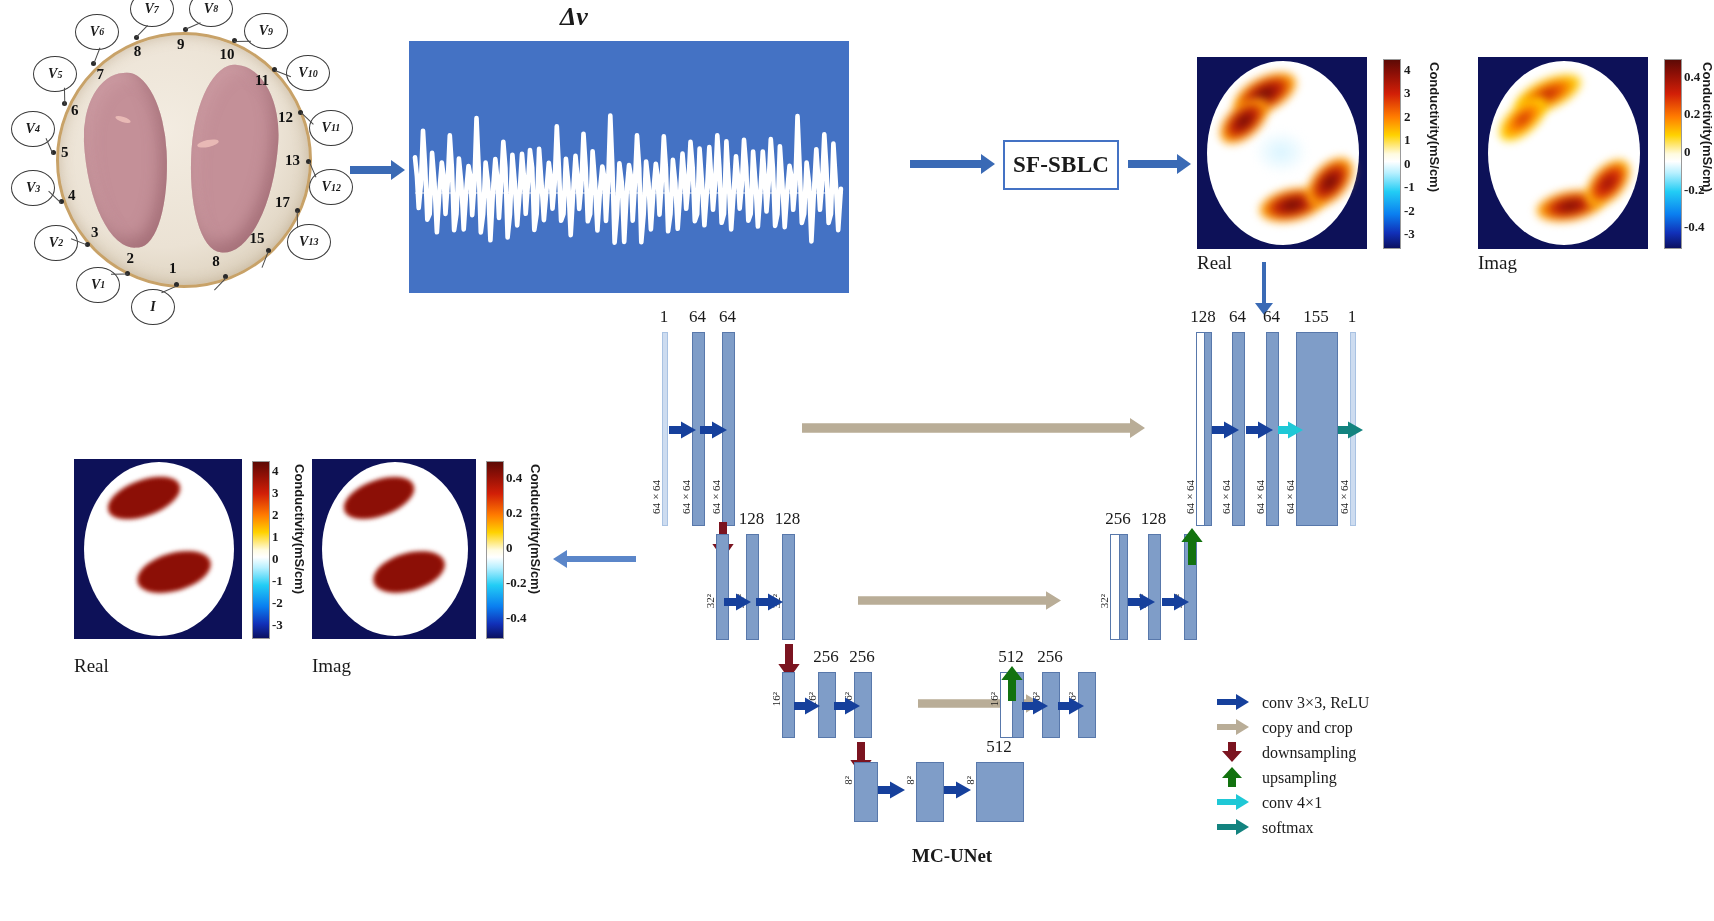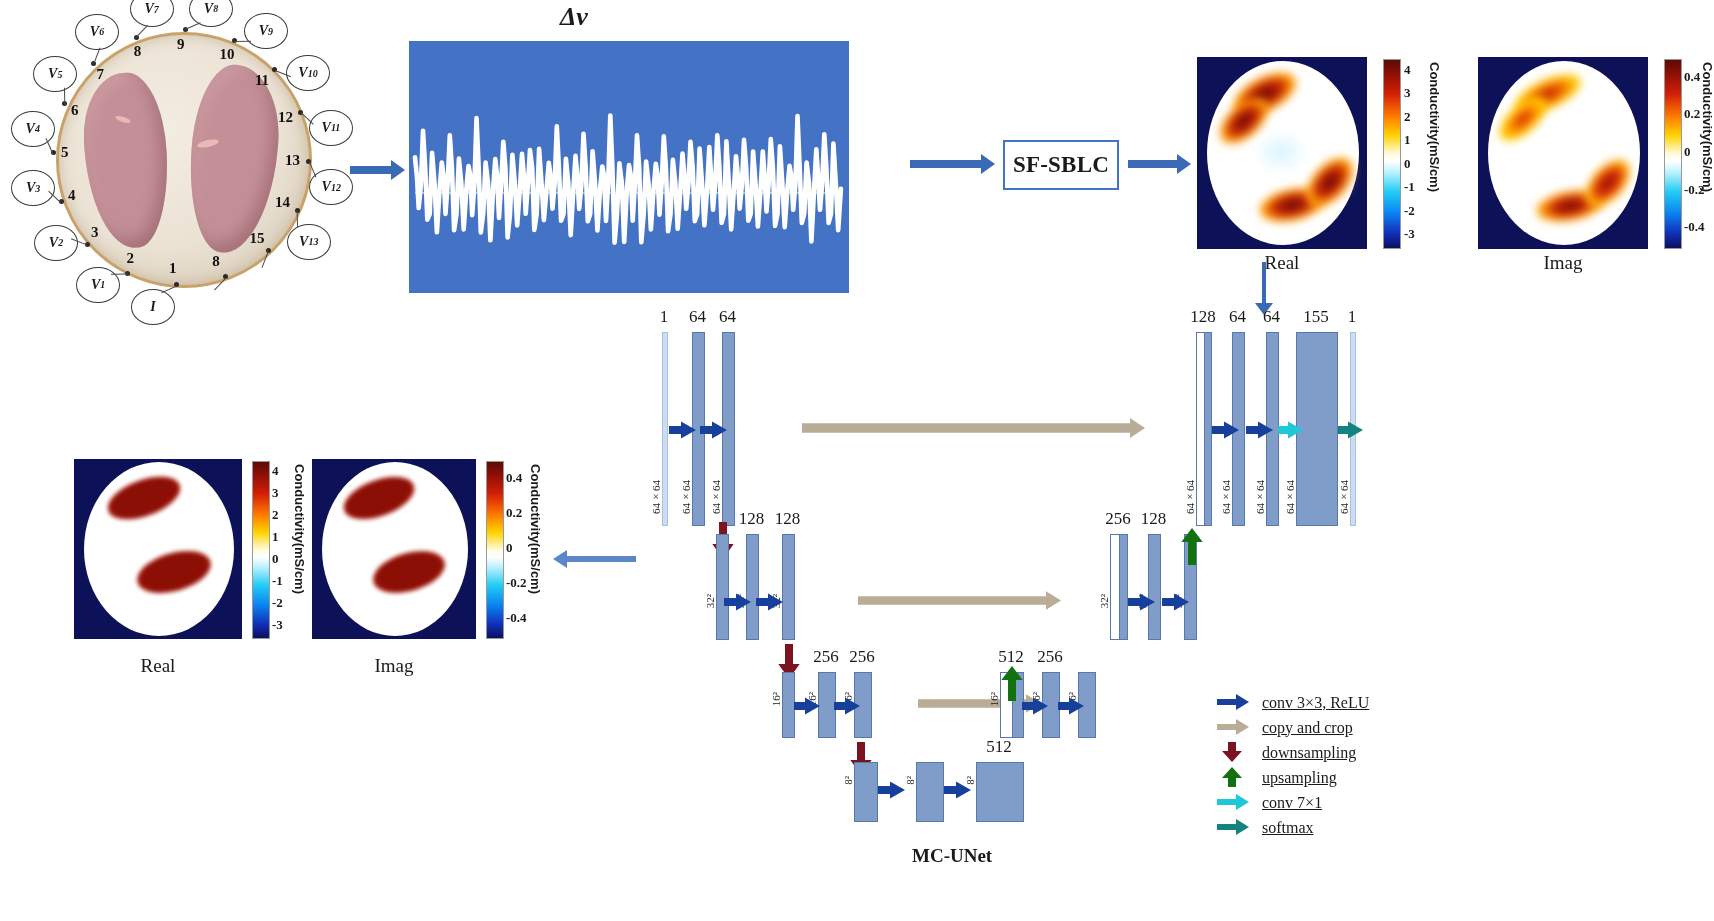--- a/index.html
+++ b/index.html
@@ -50,33 +50,33 @@
 
   
   .cond-img{position:absolute;background:#0d1158;}
   .cond-disc{position:absolute;border-radius:50%;background:#ffffff;}
   .hot{position:absolute;border-radius:50%;filter:blur(4px);}
   .cbar{position:absolute;width:16px;border:1px solid #999;}
   .cbar-real{background:linear-gradient(to bottom,#5d0a05 0%,#8c0f06 7%,#d21f07 18%,#ff7a00 30%,#ffd200 40%,#fffbe0 50%,#ffffff 54%,#b8f0ff 60%,#22cdf5 70%,#0a7ff0 82%,#1130b8 92%,#0b1060 100%);}
   .cb-ticks{position:absolute;font-size:13px;font-weight:bold;line-height:1;}
   .cb-label{position:absolute;font-family:"Liberation Sans",sans-serif;font-weight:bold;
             font-size:13px;writing-mode:vertical-rl;white-space:nowrap;}
-  .fig-cap{position:absolute;font-size:19px;text-align:center;}
+  .fig-cap{position:absolute;font-size:19px;text-align:left;}
 
   
   .blk{position:absolute;background:#7f9dc8;border:1.2px solid #5878ab;}
   .blk-half{position:absolute;background:#ffffff;border:1.2px solid #5878ab;}
   .thin{position:absolute;background:#cddcf0;border:1px solid #a9c2e2;}
   .ch{position:absolute;font-size:17px;text-align:center;}
   .dim{position:absolute;font-size:11px;writing-mode:vertical-rl;transform:rotate(180deg);white-space:nowrap;}
   .mcunet{position:absolute;font-weight:bold;font-size:19px;}
 
   .legend{position:absolute;font-size:16px;}
   .leg-row{position:relative;height:25px;display:flex;align-items:center;}
-  .leg-txt{margin-left:46px;white-space:nowrap;text-decoration:underline;}
+  .leg-txt{margin-left:46px;white-space:nowrap;}
 </style>
 </head>
 <body>
 
 <div class="abs" id="phantom">
   <div id="dish">
     <div class="kidney" id="kid-l"></div>
     <div class="kidney" id="kid-r"></div>
     <div class="vein" style="left:56px;top:82px;width:16px;height:5px;transform:rotate(18deg);"></div>
     <div class="vein" style="left:138px;top:105px;width:22px;height:7px;transform:rotate(-12deg);"></div>
@@ -128,21 +128,21 @@
       <div class="ring-seg" style="left: 224.081px; top: 36.525px; width: 16.5658px; transform: rotate(-0.0205511rad);"></div>
       <div class="ring-num" style="left: 244.912px; top: 67.6162px;">11</div>
       <div class="ring-dot" style="left: 262.113px; top: 63.2042px;"></div>
       <div class="ring-seg" style="left: 264.613px; top: 65.7042px; width: 16.5658px; transform: rotate(0.372148rad);"></div>
       <div class="ring-num" style="left: 267.907px; top: 104.777px;">12</div>
       <div class="ring-dot" style="left: 288.394px; top: 105.673px;"></div>
       <div class="ring-seg" style="left: 290.894px; top: 108.173px; width: 16.5658px; transform: rotate(0.764847rad);"></div>
       <div class="ring-num" style="left: 274.932px; top: 147.909px;">13</div>
       <div class="ring-dot" style="left: 296.422px; top: 154.967px;"></div>
       <div class="ring-seg" style="left: 298.922px; top: 157.467px; width: 16.5658px; transform: rotate(1.15755rad);"></div>
-      <div class="ring-num" style="left: 264.916px; top: 190.446px;">14</div>
+      <div class="ring-num" style="left: 264.916px; top: 190.446px;">17</div>
       <div class="ring-dot" style="left: 284.975px; top: 203.581px;"></div>
       <div class="ring-seg" style="left: 287.475px; top: 206.081px; width: 16.5658px; transform: rotate(1.55025rad);"></div>
       <div class="ring-num" style="left: 239.384px; top: 225.912px;">15</div>
       <div class="ring-dot" style="left: 255.796px; top: 244.113px;"></div>
       <div class="ring-seg" style="left: 258.296px; top: 246.613px; width: 16.5658px; transform: rotate(1.94294rad);"></div>
       <div class="ring-num" style="left: 202.223px; top: 248.907px;">8</div>
       <div class="ring-dot" style="left: 213.327px; top: 270.394px;"></div>
       <div class="ring-seg" style="left: 215.827px; top: 272.894px; width: 16.5658px; transform: rotate(2.33564rad);"></div>
     </div>
 </div>
@@ -468,21 +468,21 @@
     <div class="leg-row">
       <svg width="34" height="22" style="position: absolute; left: 0px; top: 1px;">
         <path d="M12 21 V12 H6 L16 1 L26 12 H20 V21 Z" fill="#12720f"></path>
       </svg>
       <span class="leg-txt">upsampling</span>
     </div>
     <div class="leg-row">
       <svg width="34" height="22" style="position: absolute; left: 0px; top: 1px;">
         <path d="M1 8 H20 V3 L33 11 L20 19 V14 H1 Z" fill="#1fc8d6"></path>
       </svg>
-      <span class="leg-txt">conv 7×1</span>
+      <span class="leg-txt">conv 4×1</span>
     </div>
     <div class="leg-row">
       <svg width="34" height="22" style="position: absolute; left: 0px; top: 1px;">
         <path d="M1 8 H20 V3 L33 11 L20 19 V14 H1 Z" fill="#13837f"></path>
       </svg>
       <span class="leg-txt">softmax</span>
     </div>
   </div>
 
 </body></html>

